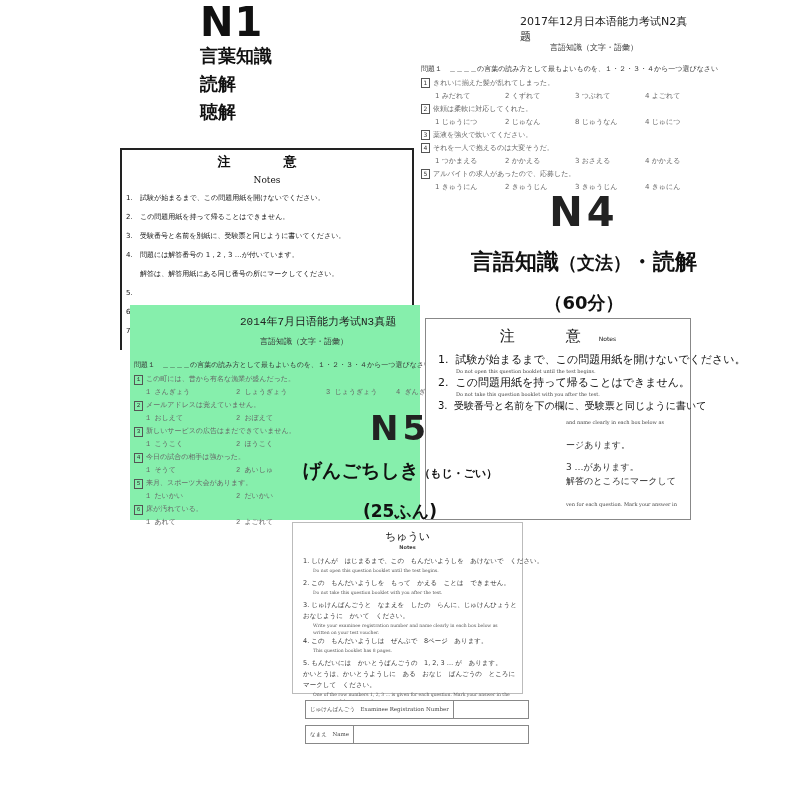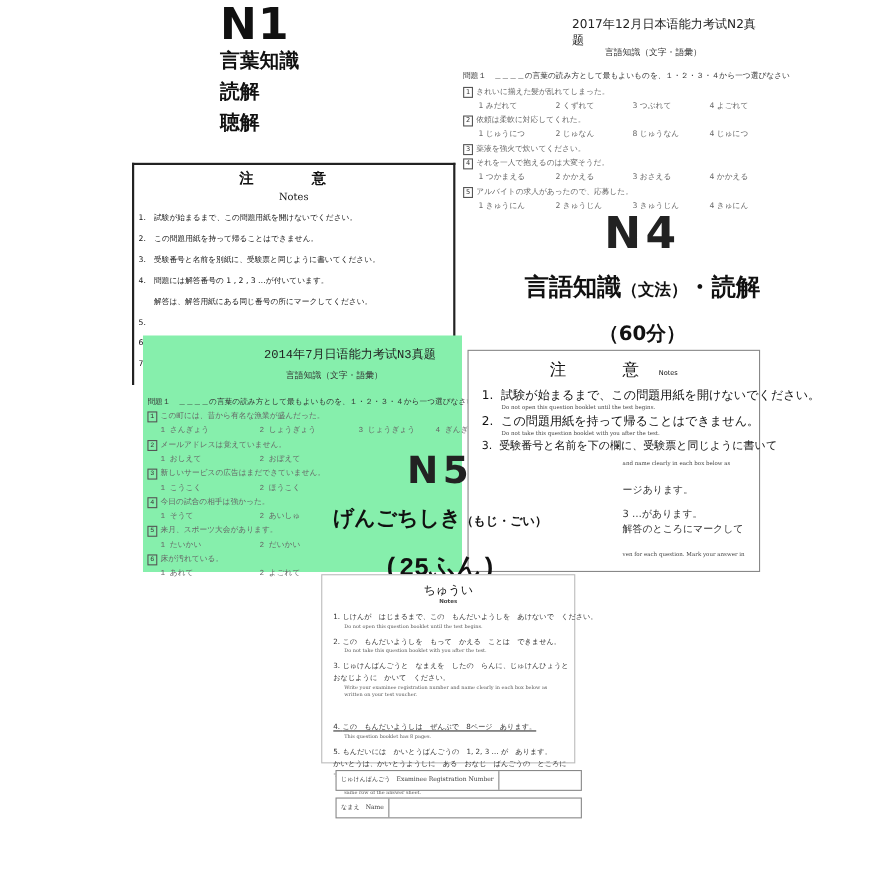--- a/index.html
+++ b/index.html
@@ -26,34 +26,34 @@
   #notes1 .item{font-size:7px;padding-left:4px;height:19px;line-height:19px;}
   #notes1 .item span.n{display:inline-block;width:14px;}
   
   #n3{left:130px;top:305px;width:290px;height:215px;background:#86efac;font-family:Liberation Mono, monospace;}
   #n3 .title{position:absolute;left:110px;top:9px;font-size:11px;color:#222;}
   #n3 .section{position:absolute;left:130px;top:31px;font-size:8px;color:#333;}
   
   #n4{left:464px;top:190px;width:240px;height:125px;background:#fff;text-align:center;}
   #n4 .lvl{font-size:40px;font-weight:bold;line-height:44px;color:#222;letter-spacing:4px;}
   #n4 .sub{font-size:22px;font-weight:bold;margin-top:16px;line-height:24px;}
-  #n4 .sub small{font-size:15px;}
+  #n4 .sub small{font-size:18px;}
   #n4 .time{font-size:18px;font-weight:bold;margin-top:16px;}
   
   #notes4{left:425px;top:318px;width:264px;height:200px;border:1px solid #888;background:#fff;}
   #notes4 .hd{text-align:center;font-size:15px;margin-top:8px;letter-spacing:18px;}
   #notes4 .hd small{font-size:6px;letter-spacing:0;}
   #notes4 .it{font-size:11px;padding-left:12px;line-height:15px;white-space:nowrap;}
   #notes4 .en{font-size:5px;color:#444;padding-left:30px;line-height:8px;}
   
   #n5{left:300px;top:410px;width:200px;height:110px;text-align:center;}
   #n5 .lvl{font-size:34px;font-weight:bold;line-height:36px;letter-spacing:4px;color:#222;}
   #n5 .sub{font-size:19px;font-weight:bold;margin-top:12px;white-space:nowrap;}
   #n5 .sub small{font-size:11px;}
-  #n5 .time{font-size:23px;font-weight:bold;margin-top:16px;font-family:Liberation Mono, monospace;}
+  #n5 .time{font-size:17px;font-weight:bold;margin-top:16px;}
   
   #notes5{left:292px;top:522px;width:229px;height:170px;border:1px solid #bbb;background:#fff;}
   #notes5 .hd{text-align:center;font-size:11px;margin-top:6px;}
   #notes5 .en{text-align:center;font-size:5px;font-weight:bold;color:#444;}
   #notes5 .it{font-size:6.5px;padding-left:10px;line-height:11px;color:#333;white-space:nowrap;}
   #notes5 .sub{font-size:4.5px;color:#555;padding-left:20px;line-height:7px;}
   .regbox{position:absolute;left:305px;border:1px solid #888;background:#fff;font-size:5.5px;color:#444;}
   .regbox .lab{display:inline-block;height:100%;border-right:1px solid #888;padding:0 4px;line-height:17px;}
 </style>
 </head>
@@ -156,21 +156,21 @@
   <div class="hd">ちゅうい</div>
   <div class="en">Notes</div>
   <div style="margin-top:6px;">
     <div class="it"><span>1.</span> <span>しけんが　はじまるまで、この　もんだいようしを　あけないで　ください。</span></div>
     <div class="sub serif">Do not open this question booklet until the test begins.</div>
     <div class="it" style="margin-top:4px;"><span>2.</span> <span>この　もんだいようしを　もって　かえる　ことは　できません。</span></div>
     <div class="sub serif">Do not take this question booklet with you after the test.</div>
     <div class="it" style="margin-top:4px;"><span>3.</span> <span>じゅけんばんごうと　なまえを　したの　らんに、じゅけんひょうと</span></div>
     <div class="it">おなじように　かいて　ください。</div>
     <div class="sub serif" style="white-space:normal;width:200px;">Write your examinee registration number and name clearly in each box below as written on your test voucher.</div>
-    <div class="it" style="margin-top:20px;text-decoration:underline;"><span>4.</span> <span>この　もんだいようしは　ぜんぶで　8ページ　あります。</span></div>
+    <div class="it" style="margin-top:0;"><span>4.</span> <span>この　もんだいようしは　ぜんぶで　8ページ　あります。</span></div>
     <div class="sub serif">This question booklet has 8 pages.</div>
     <div class="it" style="margin-top:4px;"><span>5.</span> <span>もんだいには　かいとうばんごうの　1, 2, 3 … が　あります。</span></div>
     <div class="it">かいとうは、かいとうようしに　ある　おなじ　ばんごうの　ところに</div>
     <div class="it">マークして　ください。</div>
     <div class="sub serif" style="white-space:normal;width:200px;">One of the row numbers 1, 2, 3 … is given for each question. Mark your answer in the same row of the answer sheet.</div>
   </div>
 </div>
 
 <div class="regbox" style="top:700px;width:222px;height:17px;">
   <span class="lab serif">じゅけんばんごう　Examinee Registration Number</span>

